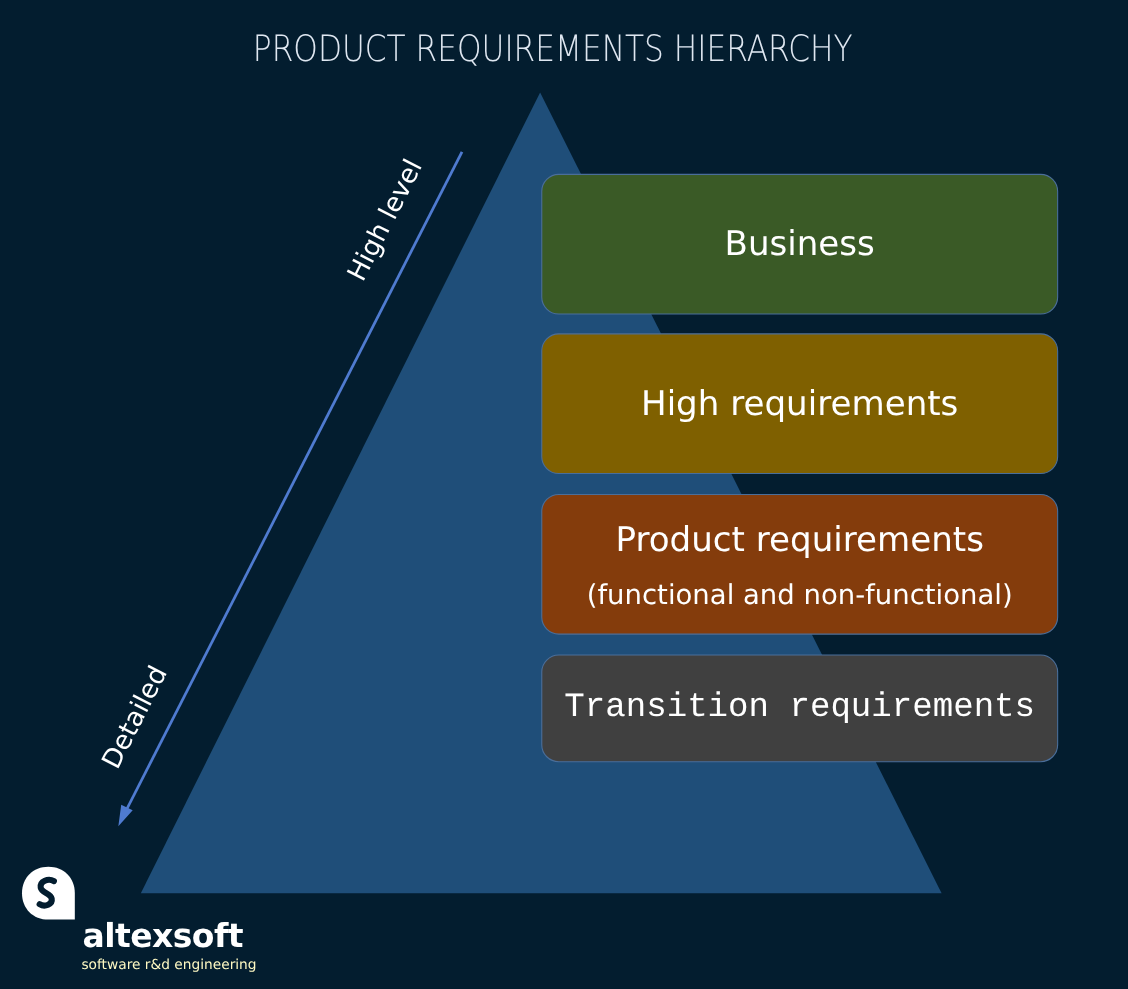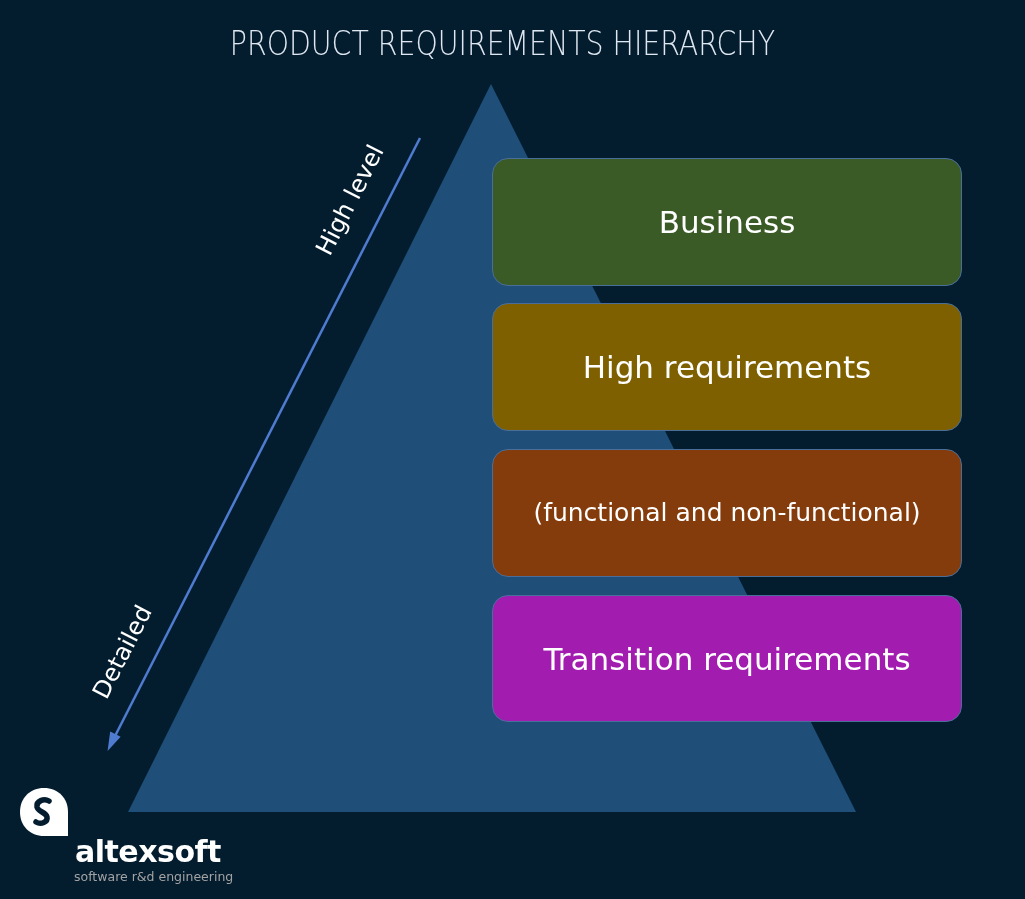--- a/index.html
+++ b/index.html
@@ -36,21 +36,21 @@
       transform-origin: center center;
     }
     .logo { position: absolute; left: 18px; top: 786px; }
     .brand {
       position: absolute; left: 75px; top: 834px;
       color: #ffffff; font-family: "DejaVu Sans", sans-serif;
       font-weight: bold; font-size: 30px; letter-spacing: -0.5px;
     }
     .tagline {
       position: absolute; left: 74px; top: 869px;
-      color: #a3a3a3; font-family: "DejaVu Sans", sans-serif;
+      color: #fef9c3; font-family: "DejaVu Sans", sans-serif;
       font-size: 12.5px;
     }
   </style>
 </head>
 <body>
 
 <svg class="canvas" width="1025" height="899">
   <polygon points="491,84 856,812 128,812" fill="#1f4e79"></polygon>
   <g>
     <line x1="420" y1="138" x2="113" y2="740" stroke="#4f7bd0" stroke-width="2.5"></line>
@@ -65,24 +65,25 @@
 
 <div class="box" style="top:158px; height:128px; background:#3a5a26;">
   <div class="main">Business</div>
 </div>
 
 <div class="box" style="top:303px; height:128px; background:#7f6000;">
   <div class="main">High requirements</div>
 </div>
 
 <div class="box" style="top:449px; height:128px; background:#843c0c;">
+  <div class="main" style="line-height:56px;">Product requirements</div>
   <div class="sub">(functional and non-functional)</div>
 </div>
 
-<div class="box" style="top:595px; height:127px; background:#a21caf;">
+<div class="box" style="top:595px; height:98px; background:#404040;font-family:Liberation Mono, monospace;">
   <div class="main">Transition requirements</div>
 </div>
 
 <svg class="logo" width="52" height="52" viewBox="0 0 52 52">
   <path d="M26 2 C12 2 2 12 2 26 C2 40 12 50 26 50 L50 50 L50 26 C50 12 40 2 26 2 Z" fill="#ffffff"></path>
   <path d="M31 15 C26 12 18 15 19 21 C20 26 28 26 29 31 C30 36 23 39 18 36" fill="none" stroke="#031d2f" stroke-width="5.5" stroke-linecap="round"></path>
 </svg>
 <div class="brand">altexsoft</div>
 <div class="tagline">software r&amp;d engineering</div>
 

